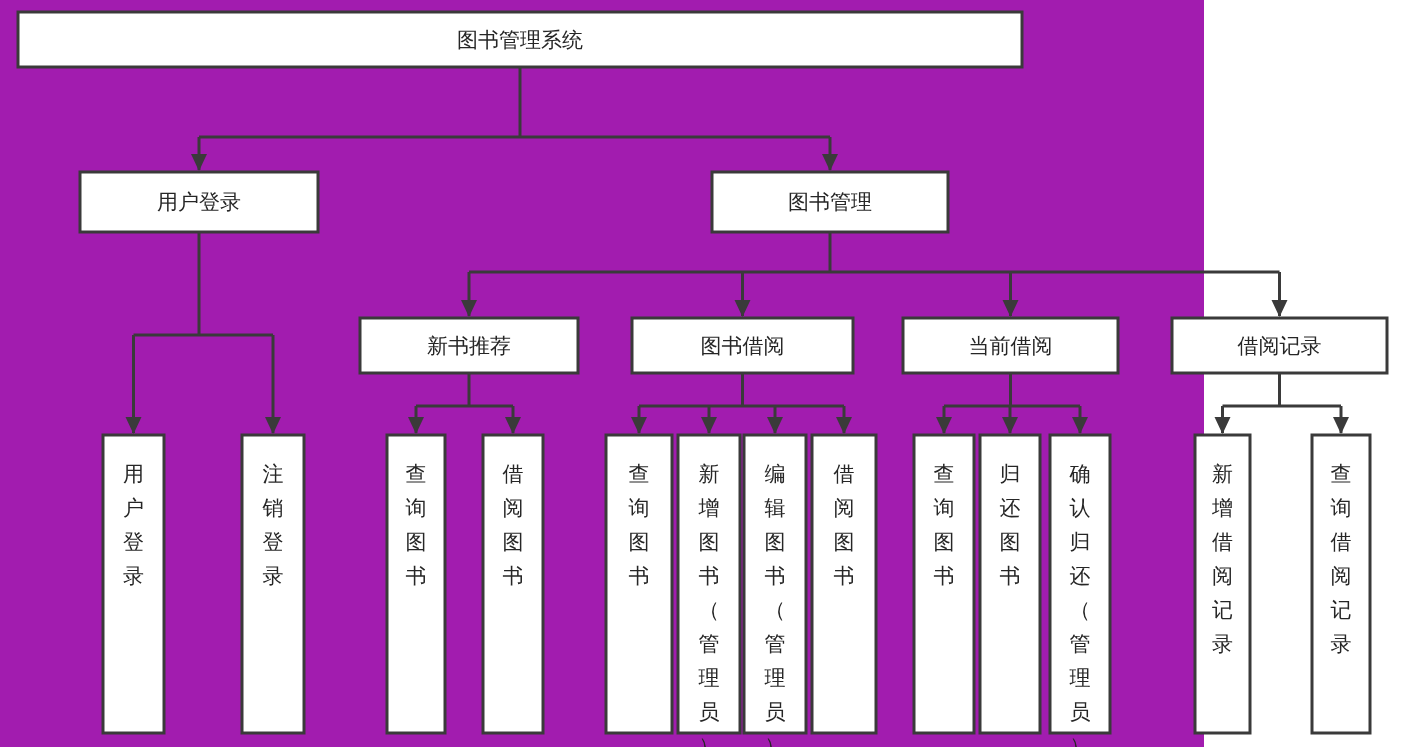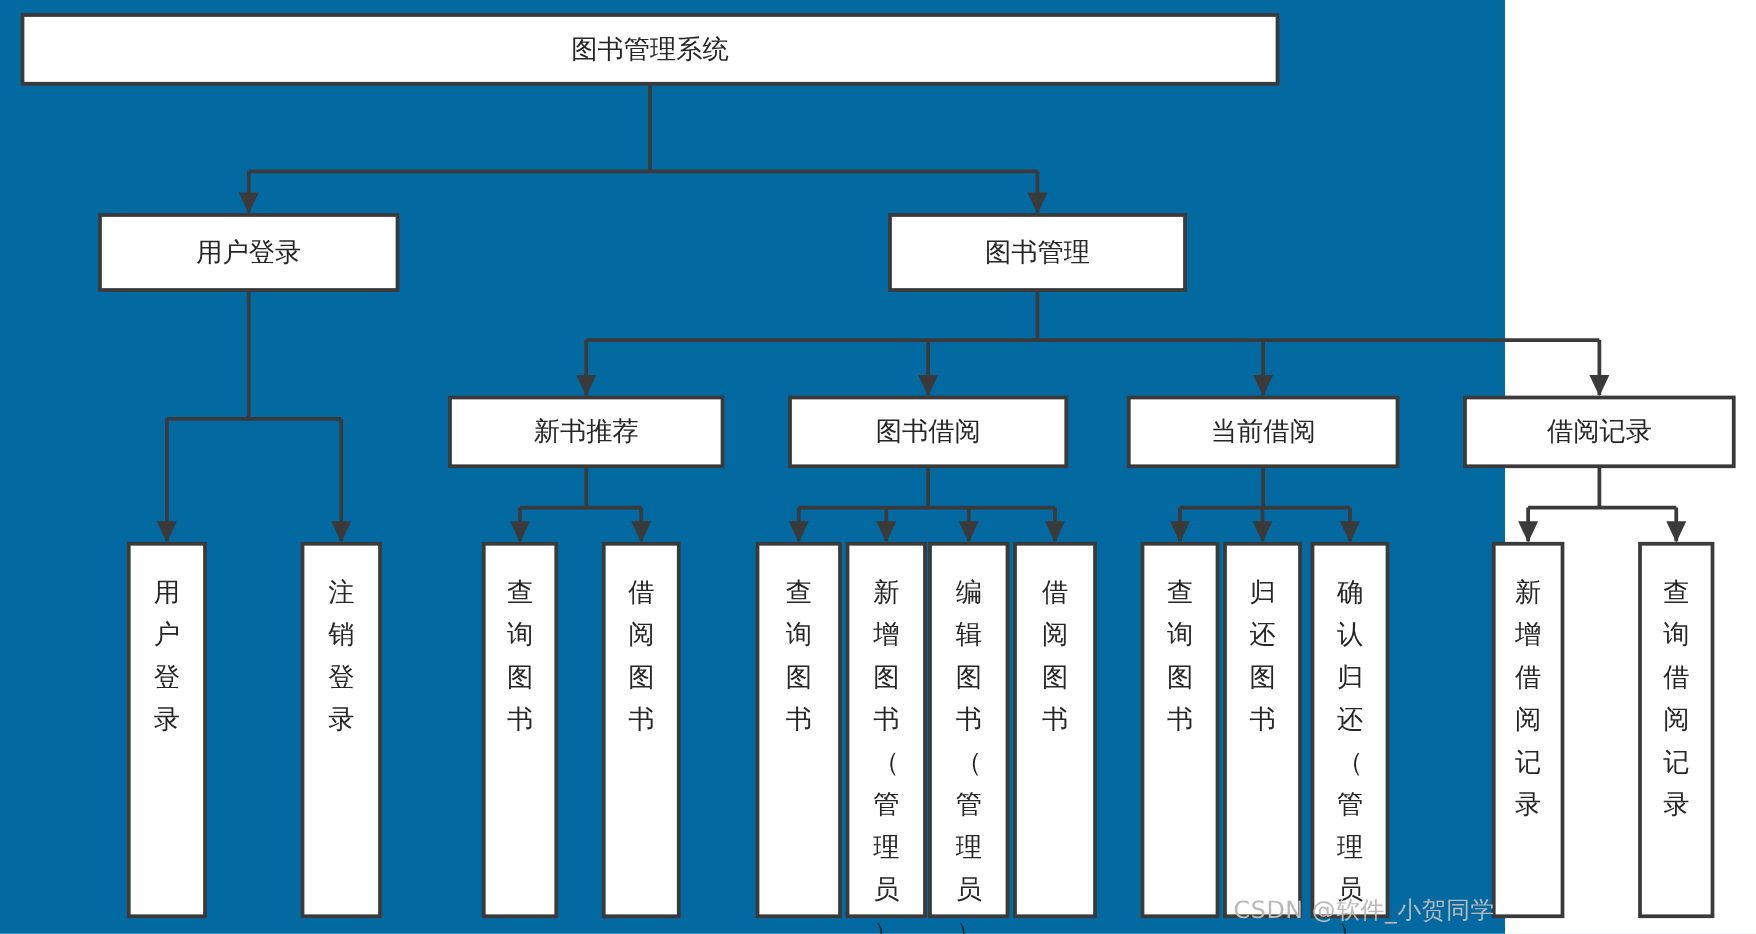--- a/index.html
+++ b/index.html
@@ -10,21 +10,21 @@
   body {
     width: 1405px;
     height: 747px;
     font-family: "DejaVu Sans", "Liberation Sans", sans-serif;
     overflow: hidden;
   }
   #diagram-root {
     position: relative;
     width: 1204px;
     height: 747px;
-    background: #0369a1;
+    background: #a21caf;
   }
   svg#flow {
     position: absolute;
     left: 0;
     top: 0;
     width: 1405px;
     height: 747px;
     display: block;
   }
   .node-rect {
@@ -202,14 +202,13 @@
         <g>
           <rect x="1195" y="435" width="55" height="298" class="node-rect"></rect>
           <text x="1222.5" class="node-label-vert"><tspan x="1222.5" y="480.5">新</tspan><tspan x="1222.5" y="514.5">增</tspan><tspan x="1222.5" y="548.5">借</tspan><tspan x="1222.5" y="582.5">阅</tspan><tspan x="1222.5" y="616.5">记</tspan><tspan x="1222.5" y="650.5">录</tspan></text>
         </g>
         <g>
           <rect x="1312" y="435" width="58" height="298" class="node-rect"></rect>
           <text x="1341" class="node-label-vert"><tspan x="1341" y="480.5">查</tspan><tspan x="1341" y="514.5">询</tspan><tspan x="1341" y="548.5">借</tspan><tspan x="1341" y="582.5">阅</tspan><tspan x="1341" y="616.5">记</tspan><tspan x="1341" y="650.5">录</tspan></text>
         </g>
       </g>
   </svg>
-  <div class="watermark">CSDN @软件_小贺同学</div>
 </div>
 
 </body></html>

